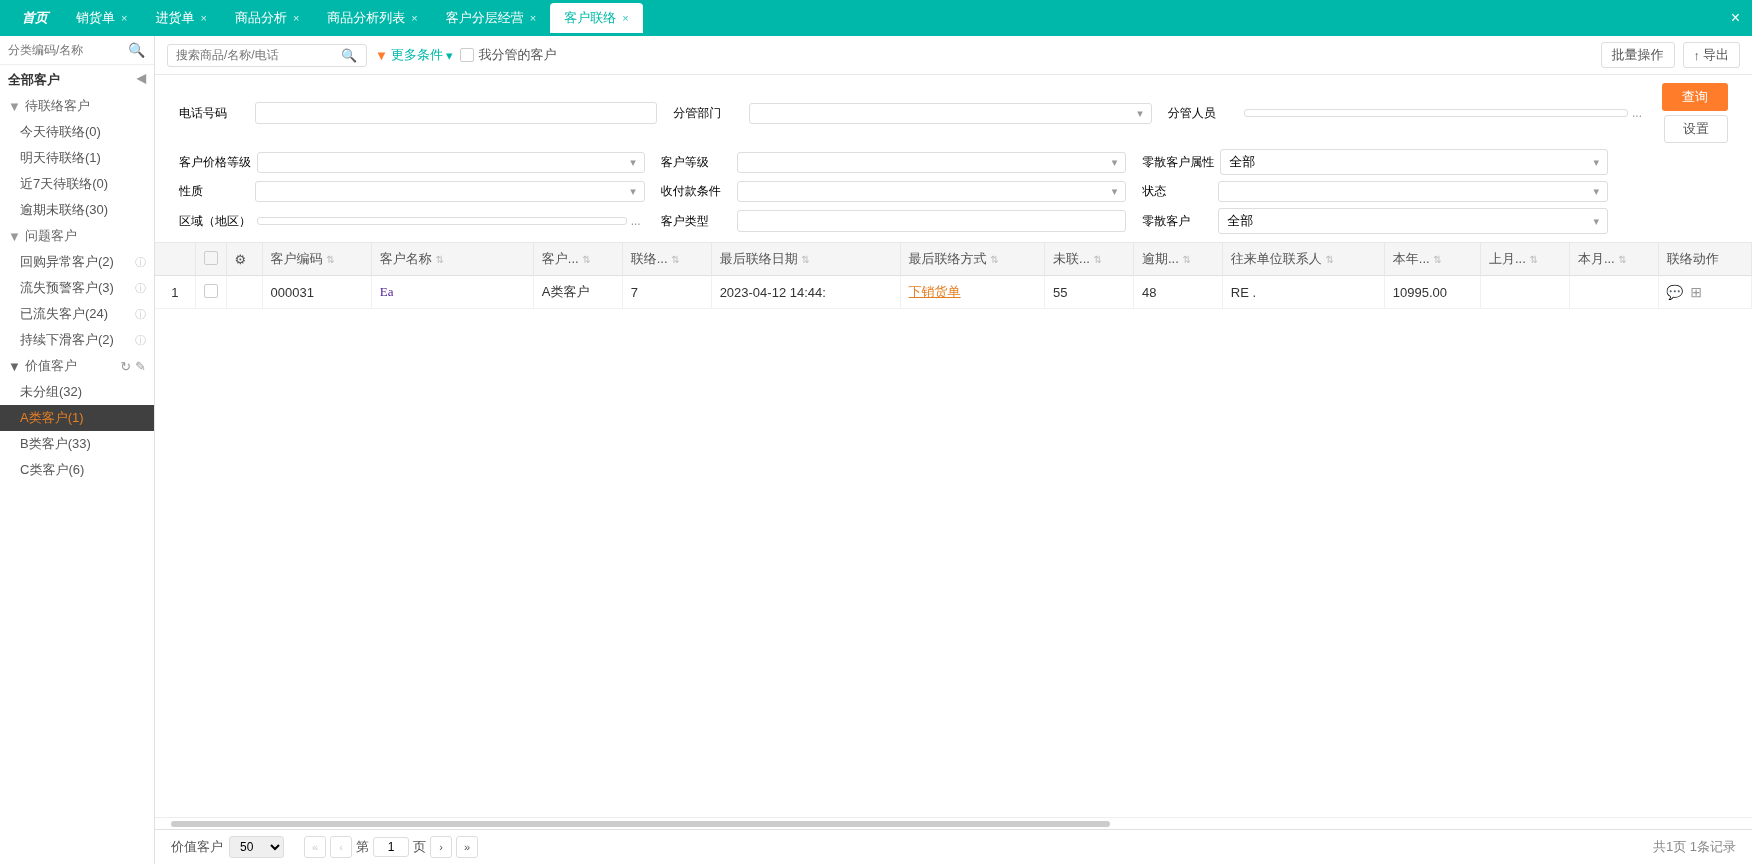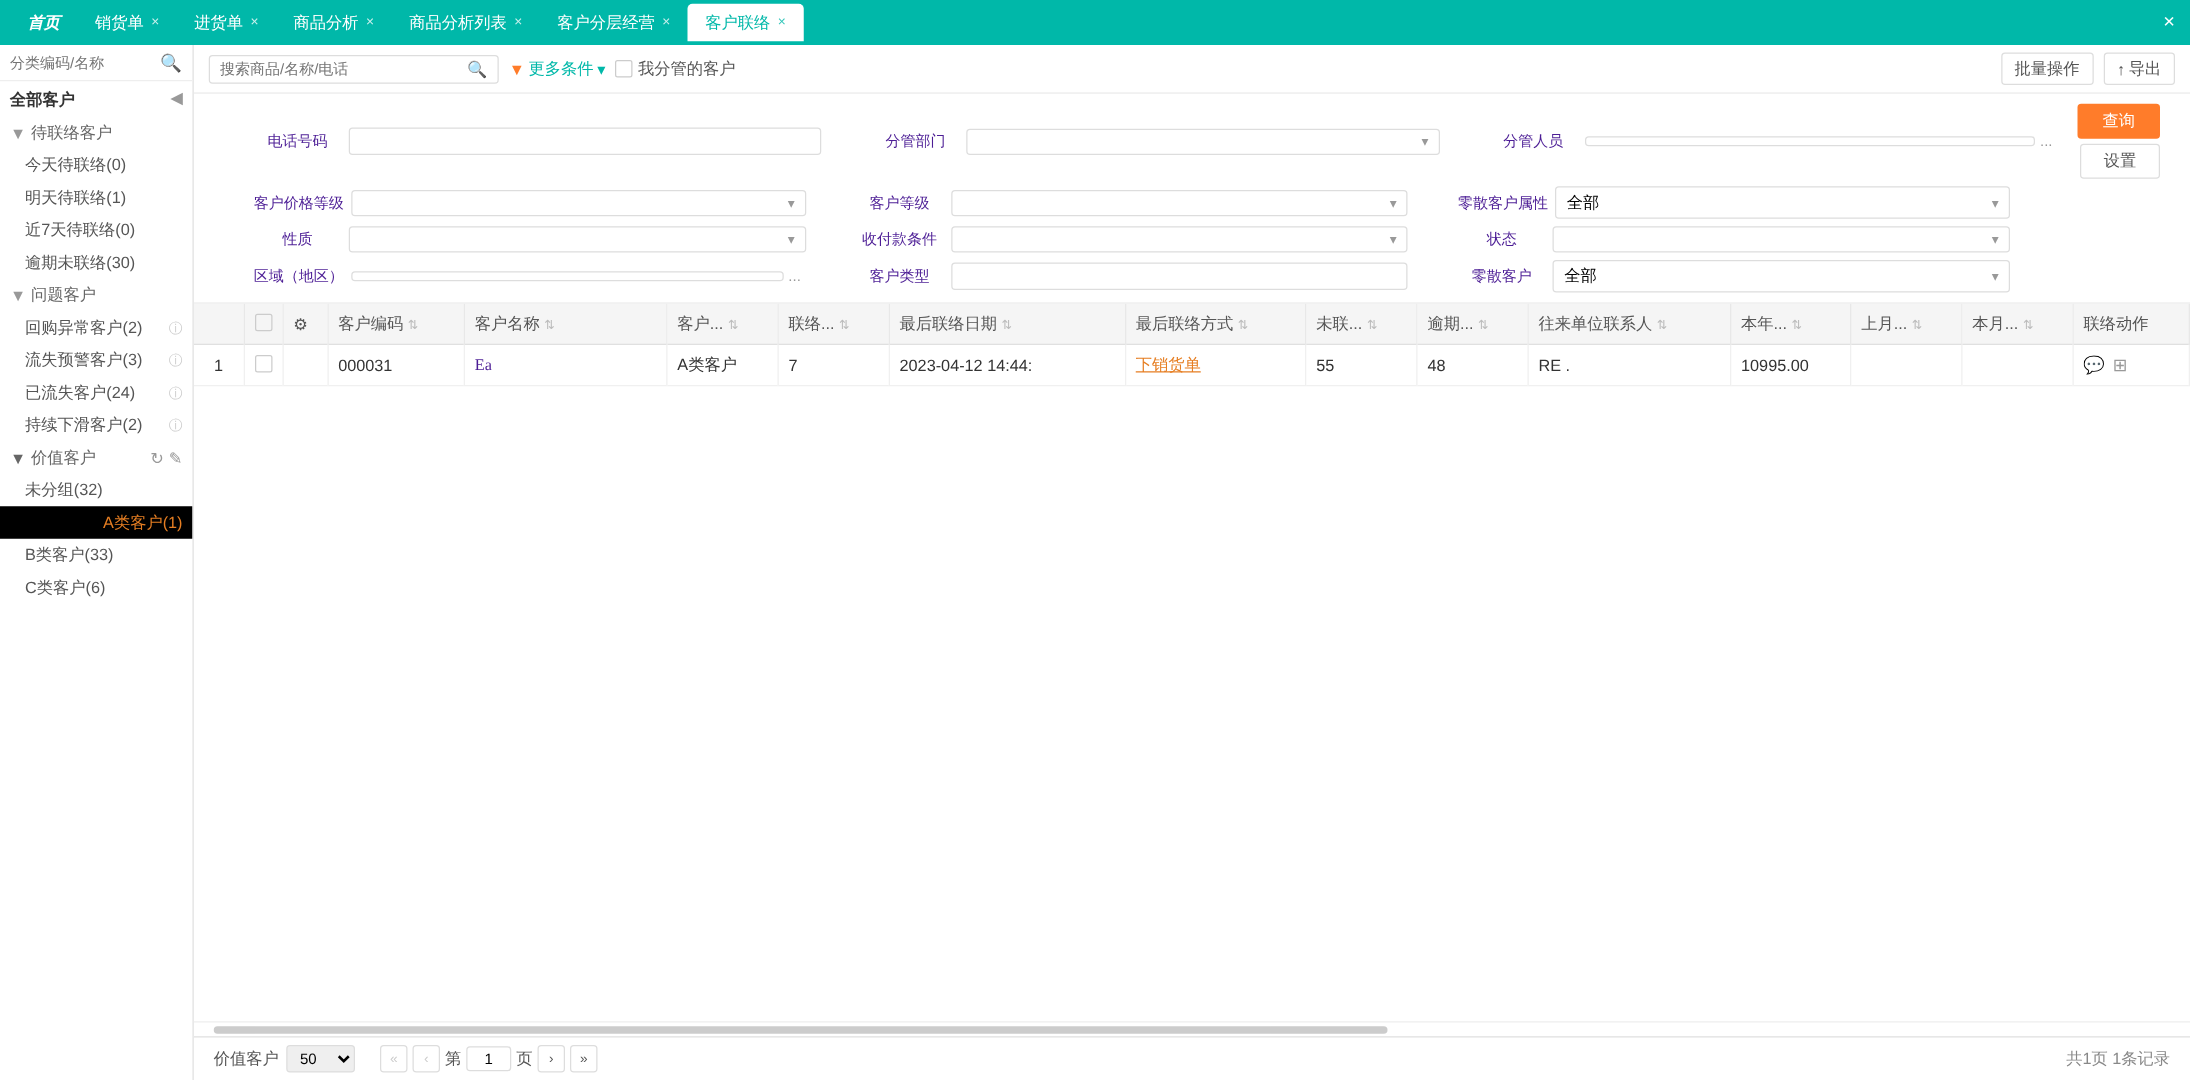--- a/index.html
+++ b/index.html
@@ -97,21 +97,21 @@
 
     .sidebar-item {
       padding: 4px 8px 4px 20px;
       color: #555;
       font-size: 12px;
       cursor: pointer;
       display: flex;
       align-items: center;
       justify-content: space-between;
     }
-    .sidebar-item.active { background: #000000; color: #e67e22; justify-content: flex-end; }
+    .sidebar-item.active { background: #404040; color: #e67e22; }
     .sidebar-item .info-icon { color: #ccc; font-size: 11px; }
 
     .sidebar-value-section {
       display: flex;
       align-items: center;
       padding: 4px 8px;
       color: #666;
       font-size: 12px;
       cursor: pointer;
     }
@@ -133,21 +133,21 @@
       display: flex;
       align-items: center;
       gap: 8px;
     }
     .filter-search {
       display: flex;
       align-items: center;
       border: 1px solid #ddd;
       border-radius: 3px;
       padding: 3px 8px;
-      width: 232px;
+      width: 200px;
     }
     .filter-search input { border: none; outline: none; font-size: 12px; width: 100%; }
     .filter-search .icon { color: #00b8a9; }
     .filter-more {
       color: #00b8a9;
       cursor: pointer;
       display: flex;
       align-items: center;
       gap: 3px;
       font-size: 12px;
@@ -204,27 +204,26 @@
     }
     .filter-row:last-child { margin-bottom: 0; }
     .filter-cell {
       display: flex;
       align-items: center;
       flex: 1;
       min-width: 0;
       padding: 0 8px;
     }
     .filter-label {
-      color: #4c1d95;
+      color: #000000;
       font-size: 12px;
       white-space: nowrap;
       min-width: 70px;
-      text-align: center;
+      text-align: left;
       margin-right: 6px;
-      margin-left: 24px;
     }
     .filter-input {
       flex: 1;
       border: 1px solid #ddd;
       border-radius: 3px;
       padding: 3px 8px;
       font-size: 12px;
       outline: none;
       min-width: 0;
     }

